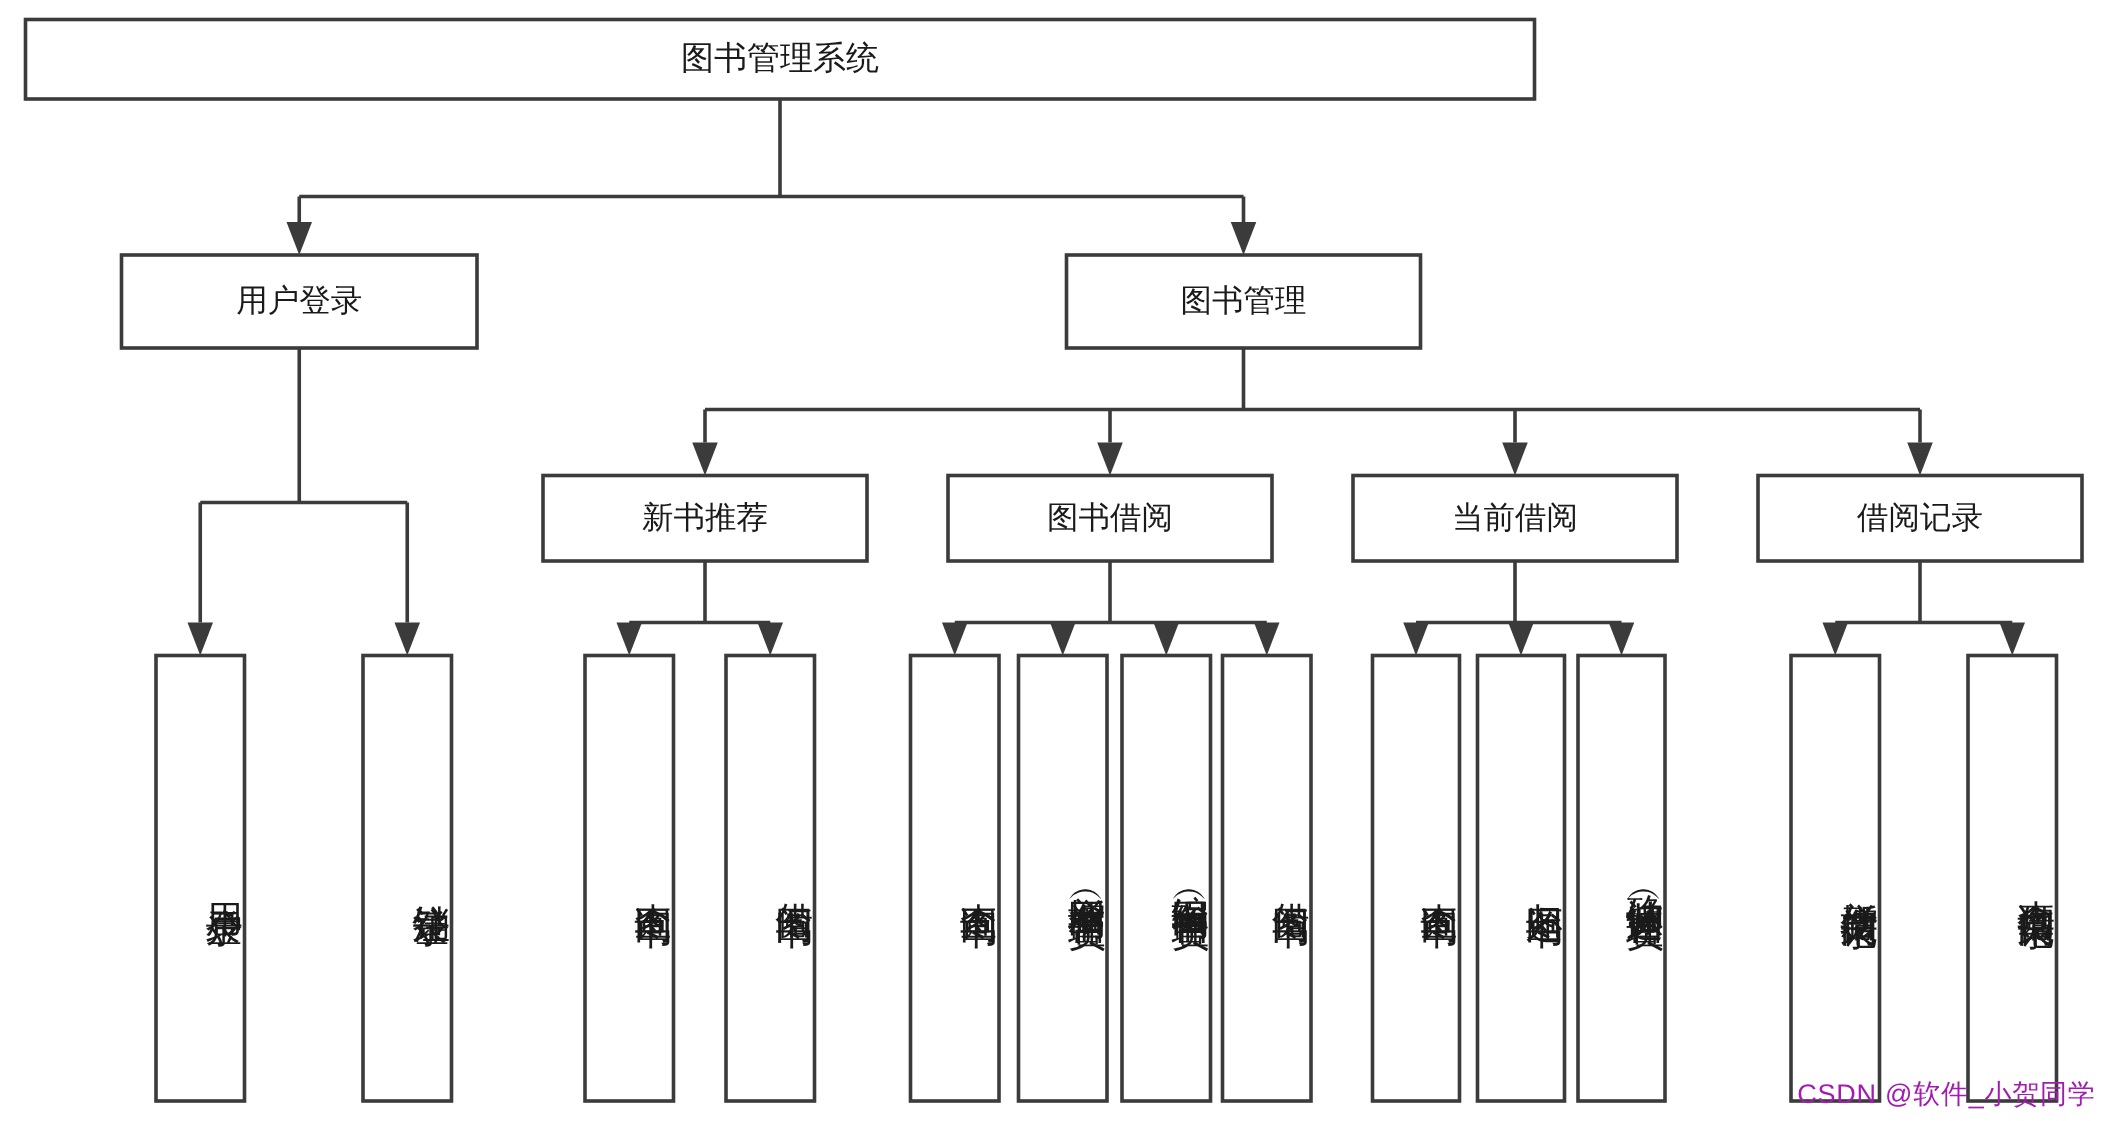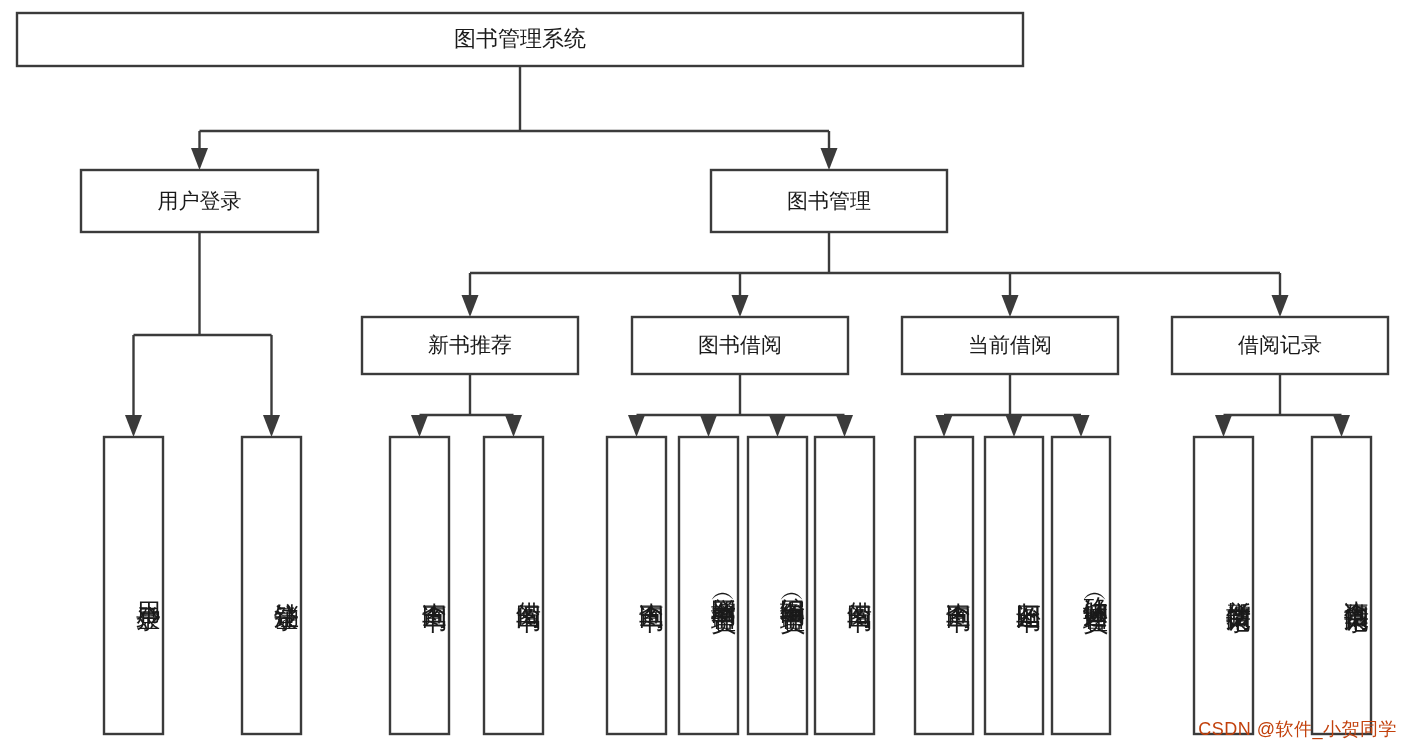--- a/index.html
+++ b/index.html
@@ -60,21 +60,21 @@
     display: flex;
     align-items: flex-start;
     justify-content: center;
   }
   .watermark {
     position: absolute;
     right: 8px;
     bottom: 6px;
     font-family: "Liberation Sans", "DejaVu Sans", sans-serif;
     font-size: 18px;
-    color: #c2410c;
+    color: #a21caf;
     letter-spacing: 0.5px;
     white-space: nowrap;
   }
 </style>
 </head>
 <body>
 
 <div id="diagram-root">
   <svg id="diagram-svg" width="1405" height="747" viewBox="0 0 1405 747" xmlns="http://www.w3.org/2000/svg">
       <path d="M 520 66 L 520 131" class="conn"></path>

